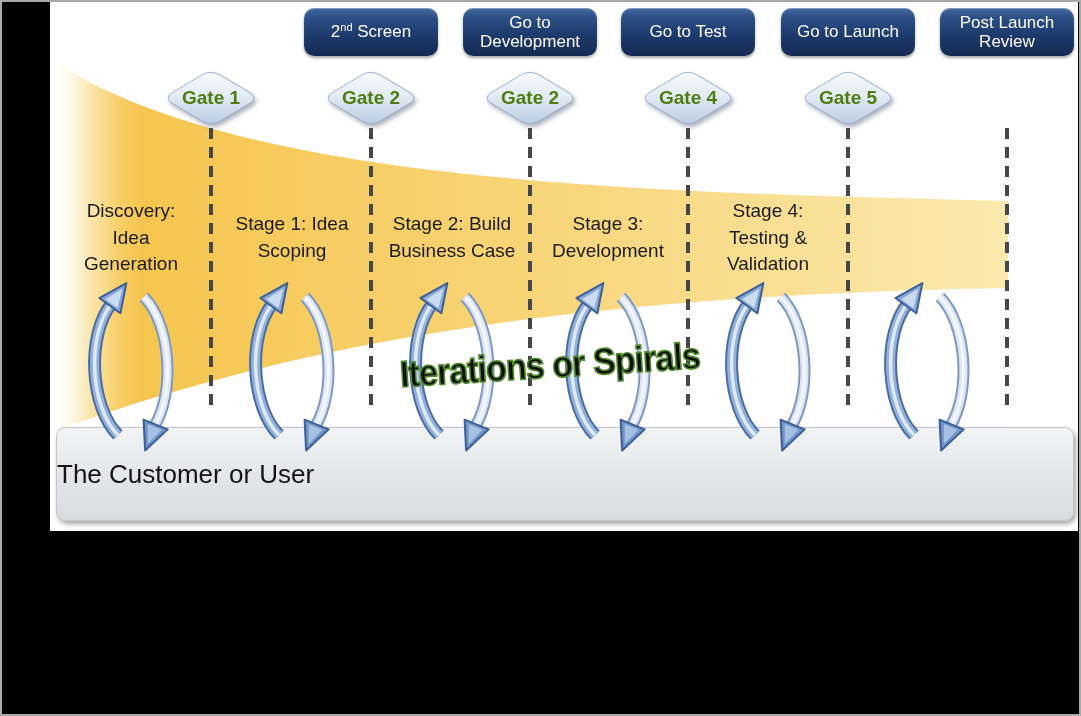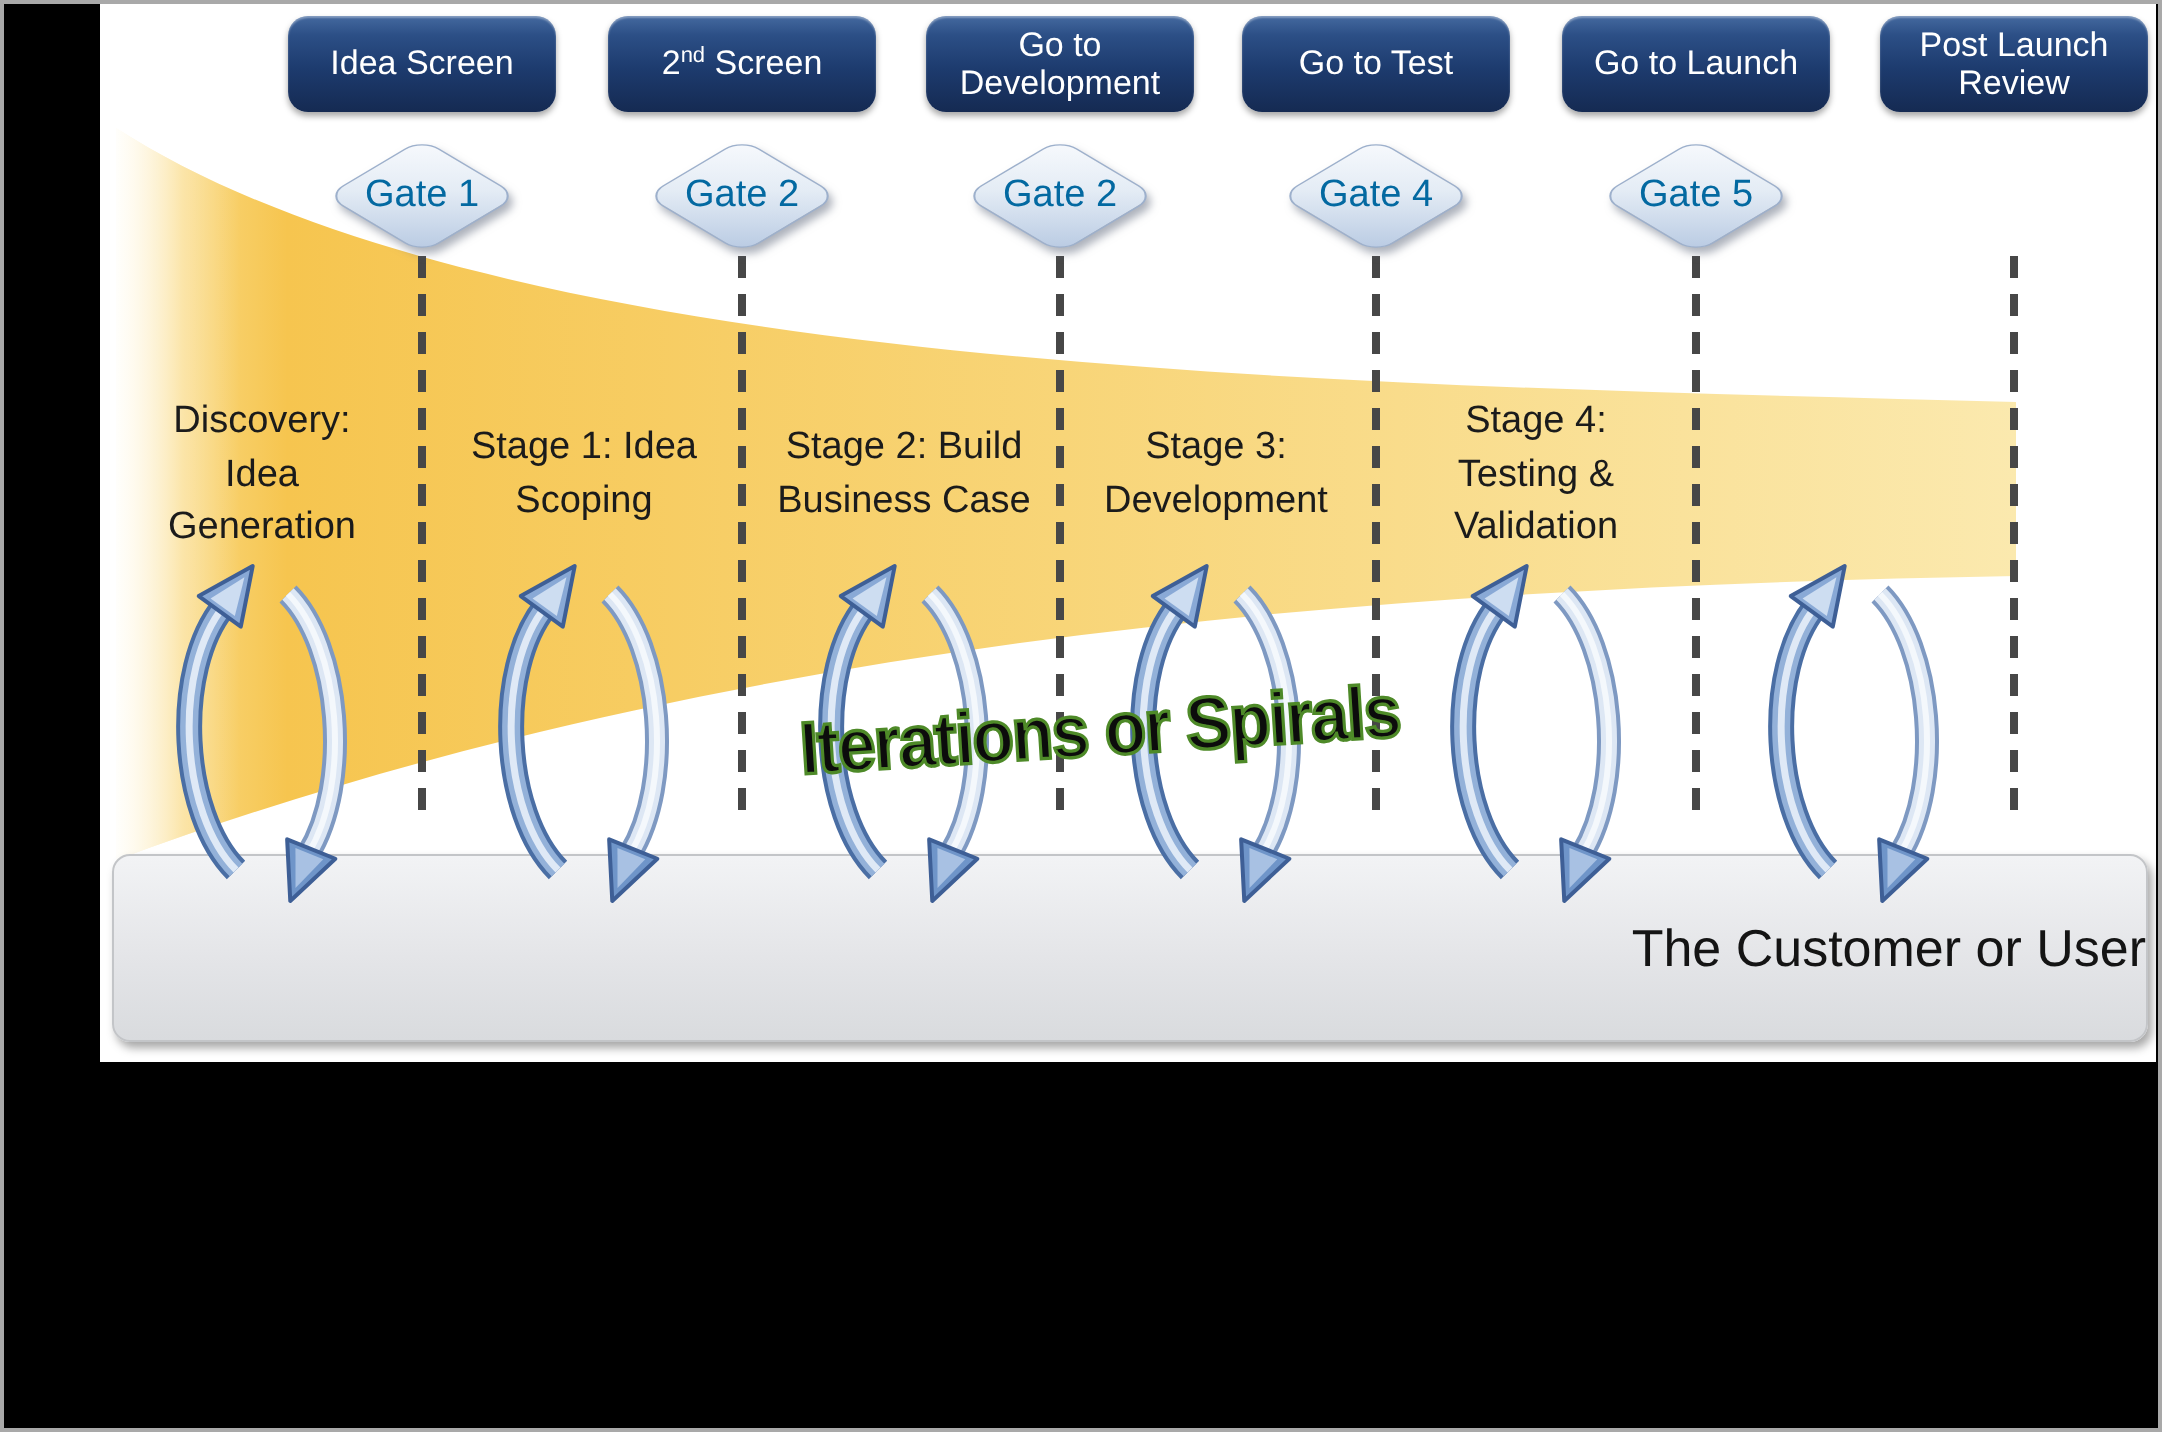--- a/index.html
+++ b/index.html
@@ -15,21 +15,21 @@
   .funnel{position:absolute;left:0;top:0;width:1028px;height:529px;z-index:1;}
   .dash{
     position:absolute;top:126px;height:281px;width:4px;z-index:3;
     background:repeating-linear-gradient(180deg,#474747 0 11px,transparent 11px 19px);
   }
   .customer-bar{
     position:absolute;left:6px;top:425px;width:1016px;height:92px;
     border-radius:9px;border:1px solid #c3c5c8;
     background:linear-gradient(180deg,#f2f3f5 0%,#e4e5e8 55%,#d9dbde 100%);
     box-shadow:2px 3px 5px rgba(0,0,0,.35);
-    display:flex;align-items:center;justify-content:flex-end;
+    display:flex;align-items:center;justify-content:flex-start;
     font-size:26px;color:#141414;z-index:4;
   }
   .stage{
     position:absolute;top:186px;width:170px;height:100px;z-index:6;
     display:flex;align-items:center;justify-content:center;text-align:center;
     font-size:19px;line-height:1.42;color:#1b1b1b;white-space:pre-line;
   }
   .spiral{position:absolute;top:281px;width:100px;height:172px;z-index:8;overflow:visible;}
   .btn{
     position:absolute;top:6px;width:134px;height:48px;border-radius:10px;z-index:7;
@@ -44,21 +44,21 @@
     filter:drop-shadow(2px 3px 2px rgba(90,100,120,.5));
   }
   .dia-shape{
     position:absolute;left:50%;top:50%;width:64px;height:64px;
     transform:translate(-50%,-50%) scale(1.04,0.62) rotate(45deg);
     background:linear-gradient(135deg,#f8fafd 0%,#e4ecf5 45%,#b7c9e2 100%);
     border:1px solid #9db0cc;border-radius:12px;
   }
   .dia-label{
     position:absolute;inset:0;display:flex;align-items:center;justify-content:center;
-    font-size:19px;color:#0369a1;
+    font-size:19px;color:#4d7c0f;font-weight:bold;
   }
   .iterations{
     position:absolute;left:350px;top:352px;z-index:12;white-space:nowrap;
     font-size:37px;font-weight:bold;letter-spacing:-1px;color:#0c0c0c;
     -webkit-text-stroke:1.7px #4e8a28;
     transform:rotate(-3.6deg) scaleX(.92);transform-origin:0 50%;
   }
 </style>
 </head>
 <body>
@@ -143,23 +143,20 @@
     <div class="stage" style="left:157px">Stage 1: Idea
 Scoping</div>
     <div class="stage" style="left:317px">Stage 2: Build
 Business Case</div>
     <div class="stage" style="left:473px">Stage 3:
 Development</div>
     <div class="stage" style="left:633px">Stage 4:
 Testing &amp;
 Validation</div>
 
-    <div class="btn" style="left:94px">
-      <span><span>Idea Screen</span><sup></sup><span></span></span>
-    </div>
     <div class="btn" style="left:254px">
       <span><span>2</span><sup>nd</sup><span> Screen</span></span>
     </div>
     <div class="btn" style="left:413px">
       <span><span>Go to
 Development</span><sup></sup><span></span></span>
     </div>
     <div class="btn" style="left:731px">
       <span><span>Go to Launch</span><sup></sup><span></span></span>
     </div>

